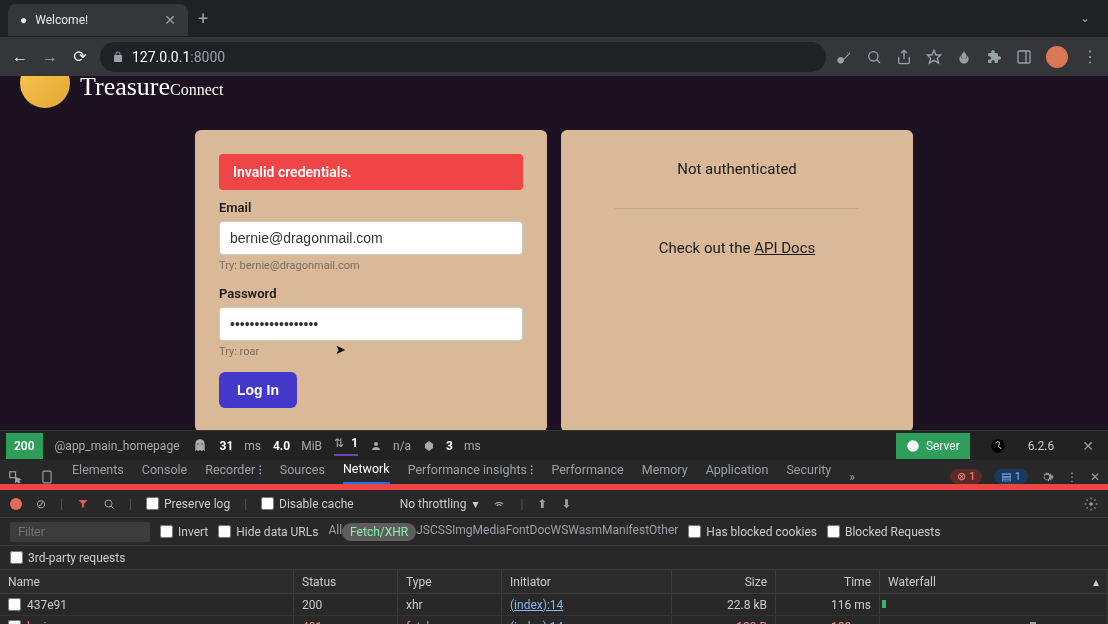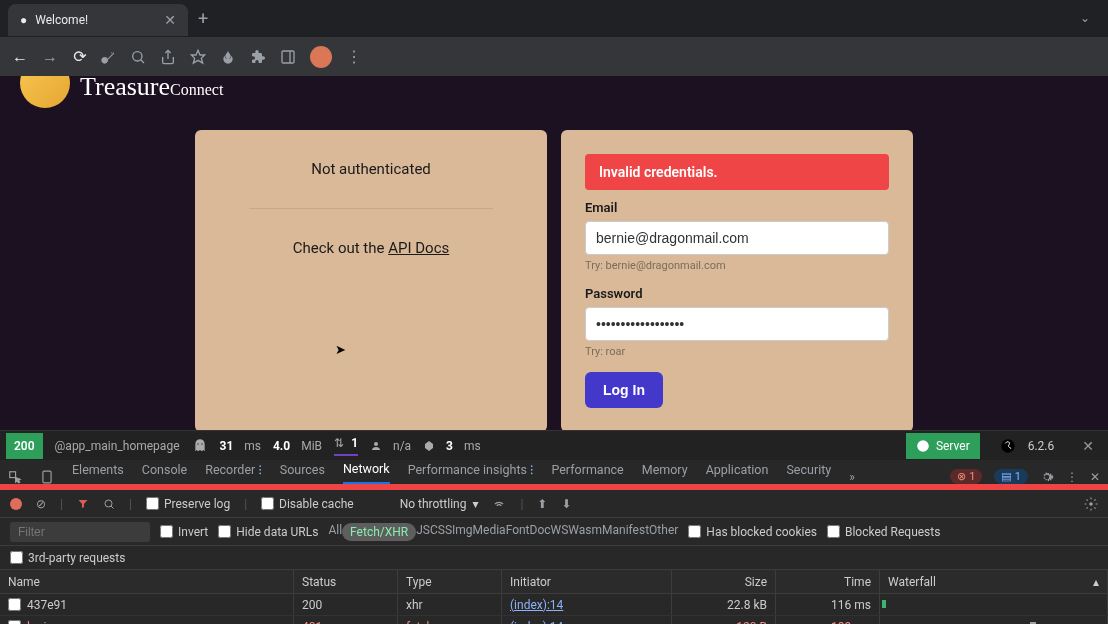--- a/index.html
+++ b/index.html
@@ -46,21 +46,21 @@
 .checkout a { color: #1a1a1a; text-decoration: underline; }
 .cursor { position: absolute; left: 335px; top: 266px; font-size: 13px; color: #000; }
 
 
 .sf-bar { display: flex; align-items: center; height: 30px; background: #222; font-size: 12px; color: #ccc; padding: 0 6px; gap: 12px; border-top: 1px solid #333; }
 .sf-status { background: #2e9e5b; color: #fff; padding: 6px 8px; font-weight: 600; }
 .sf-item { display: flex; align-items: center; gap: 4px; color: #aaa; }
 .sf-item strong { color: #fff; }
 .sf-link { border-bottom: 2px solid #6f42c1; padding-bottom: 4px; }
 .sf-server { background: #2e9e5b; color: #fff; padding: 6px 10px; display: flex; align-items: center; gap: 6px; margin-left: auto; }
-.sf-version { display: flex; align-items: center; gap: 12px; padding: 0 8px; justify-content: center; }
+.sf-version { display: flex; align-items: center; gap: 22px; padding: 0 8px; justify-content: center; }
 .sf-close { color: #999; padding: 0 8px; cursor: pointer; font-size: 14px; }
 
 
 .devtools { background: #282828; height: 210px; display: flex; flex-direction: column; font-size: 12px; color: #ccc; }
 .dt-tabs { display: flex; align-items: flex-end; height: 30px; border-bottom: 6px solid #ef4444; padding: 0 8px; gap: 18px; }
 .dt-tab { color: #9aa0a6; cursor: pointer; font-size: 12.5px; }
 .dt-tab.active { color: #fff; border-bottom: 2px solid #1a73e8; padding-bottom: 6px; margin-top: 6px; }
 .dt-icon-btn { color: #9aa0a6; cursor: pointer; }
 .dt-badge-err { background: #5c2b29; color: #f28b82; border-radius: 10px; padding: 1px 7px; font-size: 11px; display: inline-flex; align-items: center; gap: 3px; }
 .dt-badge-info { background: #1a3a5c; color: #8ab4f8; border-radius: 10px; padding: 1px 7px; font-size: 11px; display: inline-flex; align-items: center; gap: 3px; }
@@ -106,20 +106,28 @@
       <span>Welcome!</span>
       <span class="tab-close">✕</span>
     </div>
     <span class="new-tab">+</span>
     <span class="tab-dropdown">⌄</span>
   </div>
   <div class="addr-bar">
     <span class="nav-btn active">←</span>
     <span class="nav-btn">→</span>
     <span class="nav-btn active">⟳</span>
+    <div class="url-field">
+      <span class="lock-icon">
+        <svg width="12" height="12" viewBox="0 0 24 24" fill="#9aa0a6">
+            <path d="M18 8h-1V6c0-2.8-2.2-5-5-5S7 3.2 7 6v2H6c-1.1 0-2 .9-2 2v10c0 1.1.9 2 2 2h12c1.1 0 2-.9 2-2V10c0-1.1-.9-2-2-2zM9 6c0-1.7 1.3-3 3-3s3 1.3 3 3v2H9V6z"></path>
+          </svg>
+      </span>
+      <span class="url-text"><span class="url-host">127.0.0.1</span><span class="url-port">:8000</span></span>
+    </div>
     <div class="toolbar-icons">
       <span>
           <svg width="16" height="16" viewBox="0 0 24 24" fill="#9aa0a6">
             <path d="M7 14c-1.1 0-2 .9-2 2s.9 2 2 2 2-.9 2-2-.9-2-2-2zm14-9l-9.6 9.6C10.7 13.2 9 12 7 12c-2.8 0-5 2.2-5 5s2.2 5 5 5 5-2.2 5-5c0-.3 0-.7-.1-1L21 7V5h-2l-2 2V5h2z"></path>
           </svg>
         </span>
       <span>
           <svg width="16" height="16" viewBox="0 0 24 24" fill="none" stroke="#9aa0a6" stroke-width="2">
             <circle cx="11" cy="11" r="7"></circle>
             <line x1="21" y1="21" x2="16" y2="16"></line>
@@ -156,34 +164,34 @@
     </div>
   </div>
 </div>
 
 <div class="page">
   <div class="brand">
     <div class="brand-logo"></div>
     <div class="brand-text"><span>Treasure</span><span class="brand-sub">Connect</span></div>
   </div>
   <div class="cards">
-    <div class="card right">
-      <div class="not-auth">Not authenticated</div>
-      <div class="hr"></div>
-      <div class="checkout"><span>Check out the </span><a href="#">API Docs</a></div>
-    </div>
     <div class="card">
       <div class="alert-error">Invalid credentials.</div>
       <label class="form-label">Email</label>
       <input class="form-input" value="bernie@dragonmail.com" style="">
       <span class="form-hint">Try: bernie@dragonmail.com</span>
       <label class="form-label">Password</label>
       <input class="form-input" type="password" value="••••••••••••••••••" style="">
       <span class="form-hint">Try: roar</span>
       <button class="btn-primary">Log In</button>
+    </div>
+    <div class="card right">
+      <div class="not-auth">Not authenticated</div>
+      <div class="hr"></div>
+      <div class="checkout"><span>Check out the </span><a href="#">API Docs</a></div>
     </div>
   </div>
   <div class="cursor">➤</div>
 </div>
 
 <div class="sf-bar">
   <span class="sf-status">200</span>
   <span class="sf-item">@app_main_homepage</span>
   <span class="sf-item">
       <svg width="16" height="16" viewBox="0 0 24 24" fill="#aaa">

